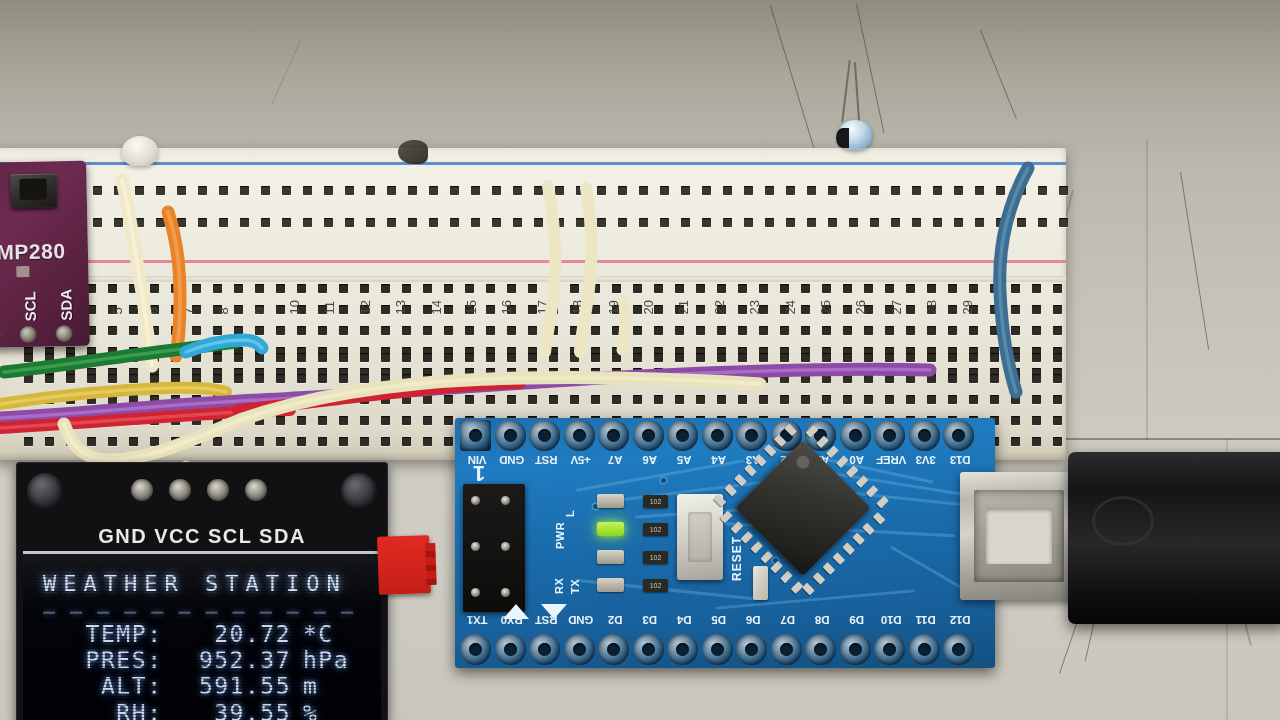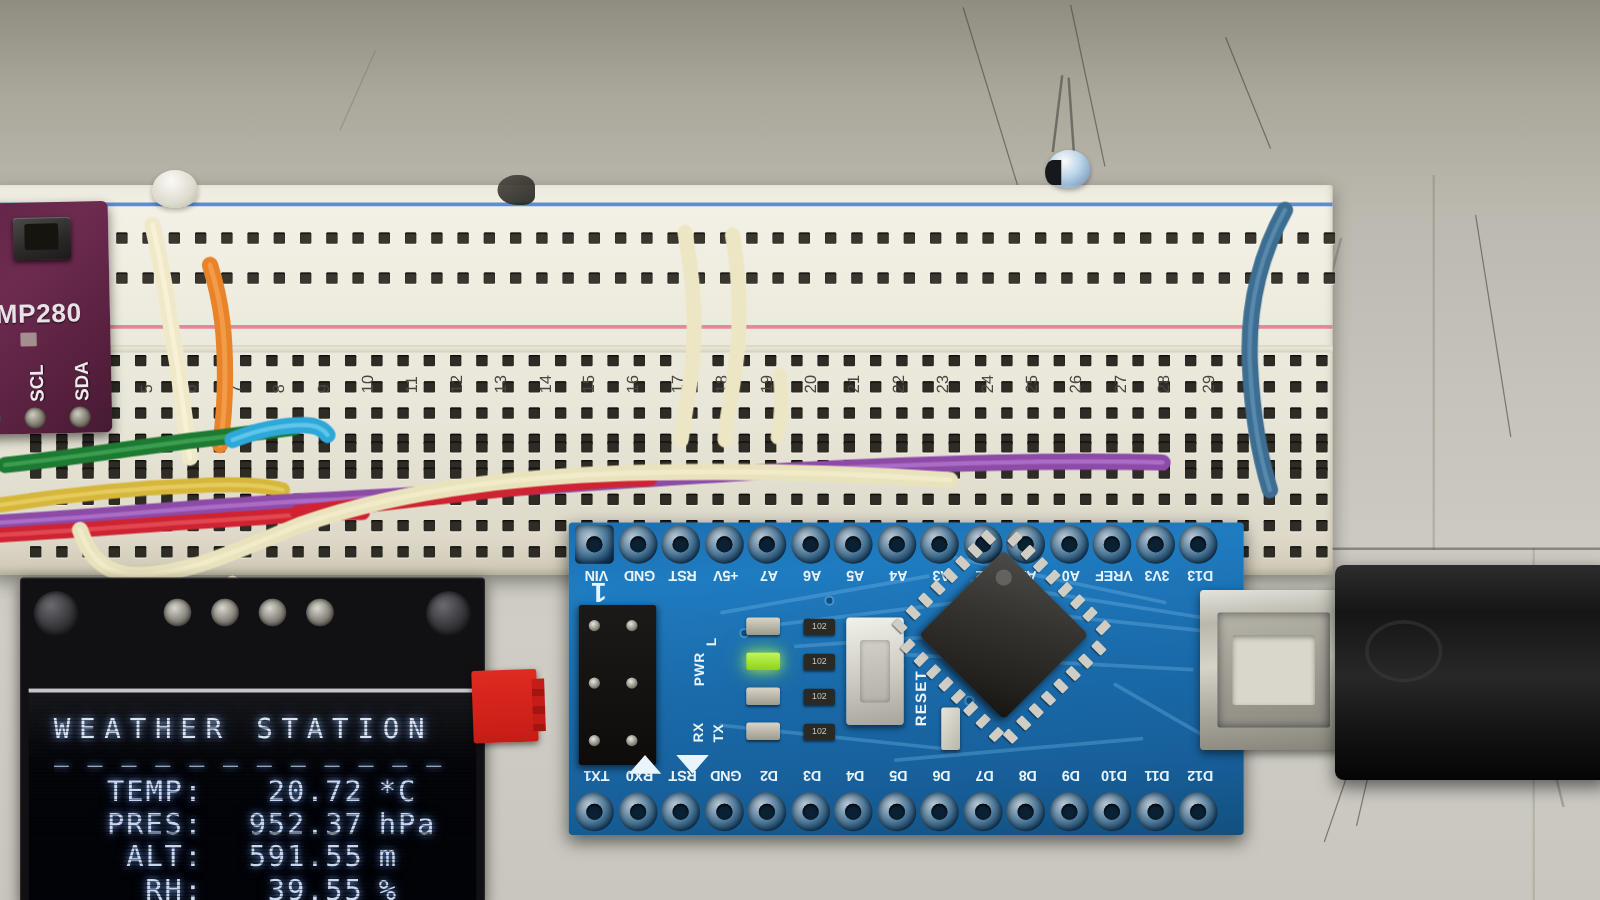--- a/index.html
+++ b/index.html
@@ -931,20 +931,21 @@
     </g>
   </svg>
 
   <div id="oled">
     <div class="mount" style="left:10px;top:10px;"></div>
     <div class="mount" style="right:10px;top:10px;"></div>
     <div class="hdrpin" style="left:114px;top:16px;"></div>
     <div class="hdrpin" style="left:152px;top:16px;"></div>
     <div class="hdrpin" style="left:190px;top:16px;"></div>
     <div class="hdrpin" style="left:228px;top:16px;"></div>
+    <div class="hdrtxt">GND VCC SCL SDA</div>
 
     <div class="glass">
       <div id="screen">
         <div class="title">WEATHER STATION</div>
         <div class="sep">— — — — — — — — — — — — — — —</div>
         <div id="screen-rows">
             <div class="rowline">
               <span class="lbl">TEMP</span>
               <span class="colon">:</span>
               <span class="val">20.72</span>

